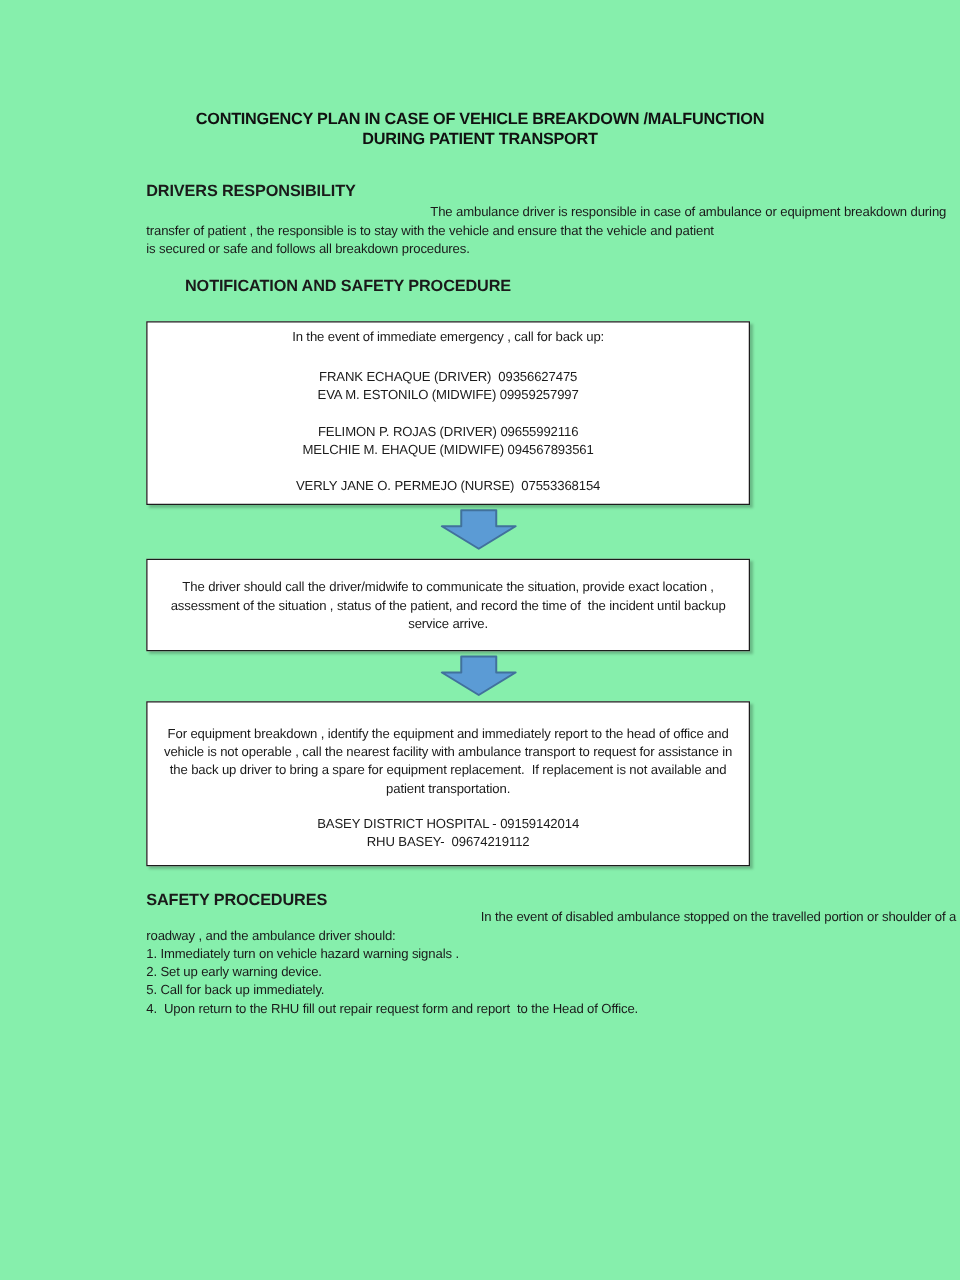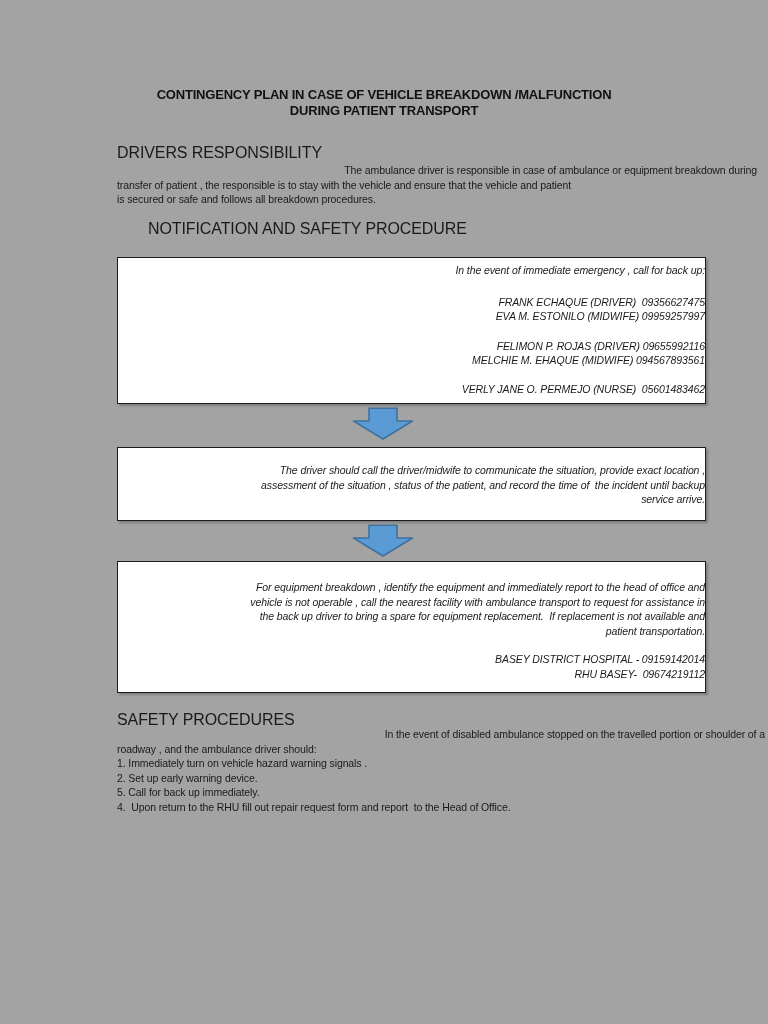--- a/index.html
+++ b/index.html
@@ -1,40 +1,39 @@
 <!DOCTYPE html>
 <html><head>
 <meta charset="utf-8">
 <style>
   html,body{margin:0;padding:0;background:#ffffff;}
   .page{
     position:relative;
     width:768px;height:1024px;
-    background:#a3a3a3;
+    background:#86efac;
     font-family:"Liberation Sans",sans-serif;
     color:#1a1a1a;
     overflow:hidden;
   }
   .abs{position:absolute;}
   .t-line{white-space:pre;line-height:14.6px;font-size:10.5px;letter-spacing:-0.1px;}
-  .heading{font-weight:normal;font-size:16px;line-height:15px;white-space:pre;letter-spacing:-0.1px;}
+  .heading{font-weight:bold;font-size:13px;line-height:15px;white-space:pre;letter-spacing:-0.1px;}
   .indent{padding-left:43px;text-align:right;}
   .title-wrap{top:87px;left:104px;width:560px;text-align:center;}
   .title-line{font-weight:bold;font-size:13px;line-height:16px;white-space:pre;letter-spacing:-0.2px;color:#111;}
   .drivers-wrap{top:145px;left:117px;width:640px;}
   .drivers-wrap .heading{margin-bottom:3px;}
   .notify-wrap{top:221px;left:117px;width:640px;margin-left:31px;}
   .fc-box{
-    left:117px;width:589px;
+    left:117px;width:483px;
     border:1.5px solid #1c1c1c;
     background:#ffffff;
     box-sizing:border-box;
     box-shadow:2px 2px 2px rgba(0,0,0,0.22);
-    text-align:right;
-    font-style:italic;
+    text-align:center;
   }
   .box1{top:257px;height:147px;padding-top:5px;}
   .box2{top:447px;height:74px;padding-top:15px;}
   .box3{top:561px;height:132px;padding-top:18px;}
   .sp17{height:17px;} .sp15{height:15px;} .sp14{height:14px;}
   .arrow{width:62px;height:33px;left:352px;}
   .arrow1{top:407px;} .arrow2{top:524px;}
   .safety-wrap{top:712px;left:117px;width:648px;}
   .safety-wrap .heading{margin-bottom:0;}
 </style>
@@ -61,21 +60,21 @@
 
   <div class="abs fc-box box1">
     <div class="t-line">In the event of immediate emergency , call for back up:</div>
     <div class="sp17"></div>
     <div class="t-line">FRANK ECHAQUE (DRIVER)  09356627475</div>
     <div class="t-line">EVA M. ESTONILO (MIDWIFE) 09959257997</div>
     <div class="sp15"></div>
     <div class="t-line">FELIMON P. ROJAS (DRIVER) 09655992116</div>
     <div class="t-line">MELCHIE M. EHAQUE (MIDWIFE) 094567893561</div>
     <div class="sp14"></div>
-    <div class="t-line">VERLY JANE O. PERMEJO (NURSE)  05601483462</div>
+    <div class="t-line">VERLY JANE O. PERMEJO (NURSE)  07553368154</div>
   </div>
 
   <svg class="abs arrow arrow1" viewBox="0 0 62 33">
     <polygon points="17,1.2 45,1.2 45,14 60.5,14 31,32 1.5,14 17,14" stroke="#41719c" stroke-width="1.6" stroke-linejoin="round" fill="#5b9bd5"></polygon>
   </svg>
 
   <div class="abs fc-box box2">
     <div class="t-line">The driver should call the driver/midwife to communicate the situation, provide exact location ,</div>
     <div class="t-line">assessment of the situation , status of the patient, and record the time of  the incident until backup</div>
     <div class="t-line">service arrive.</div>

